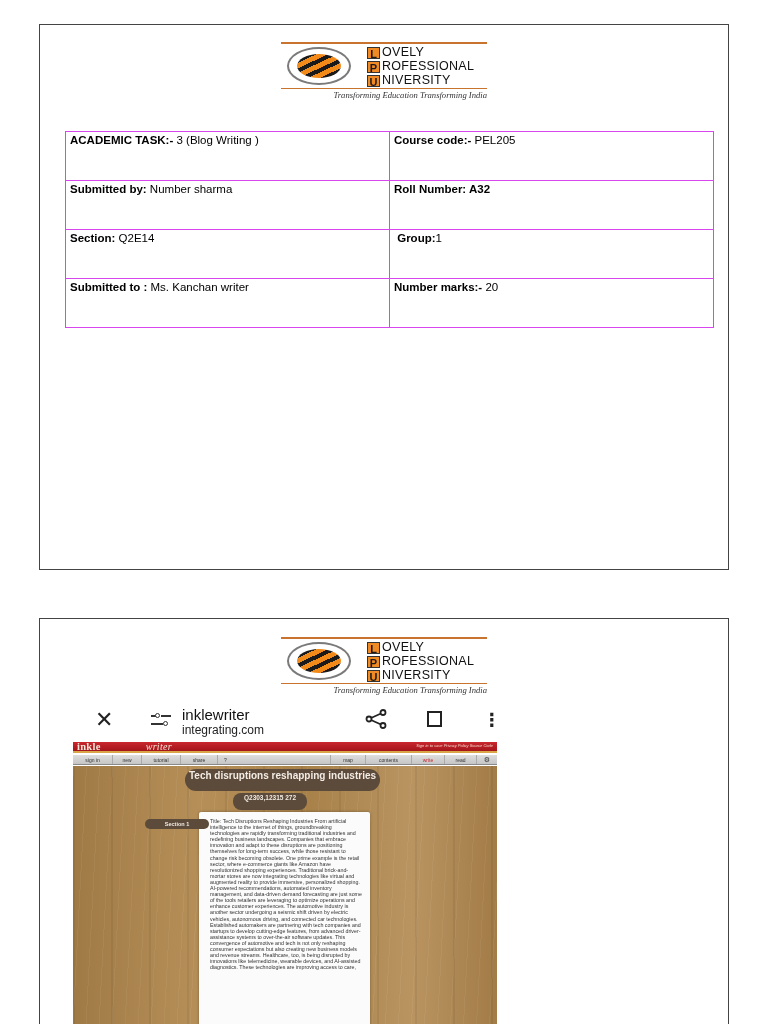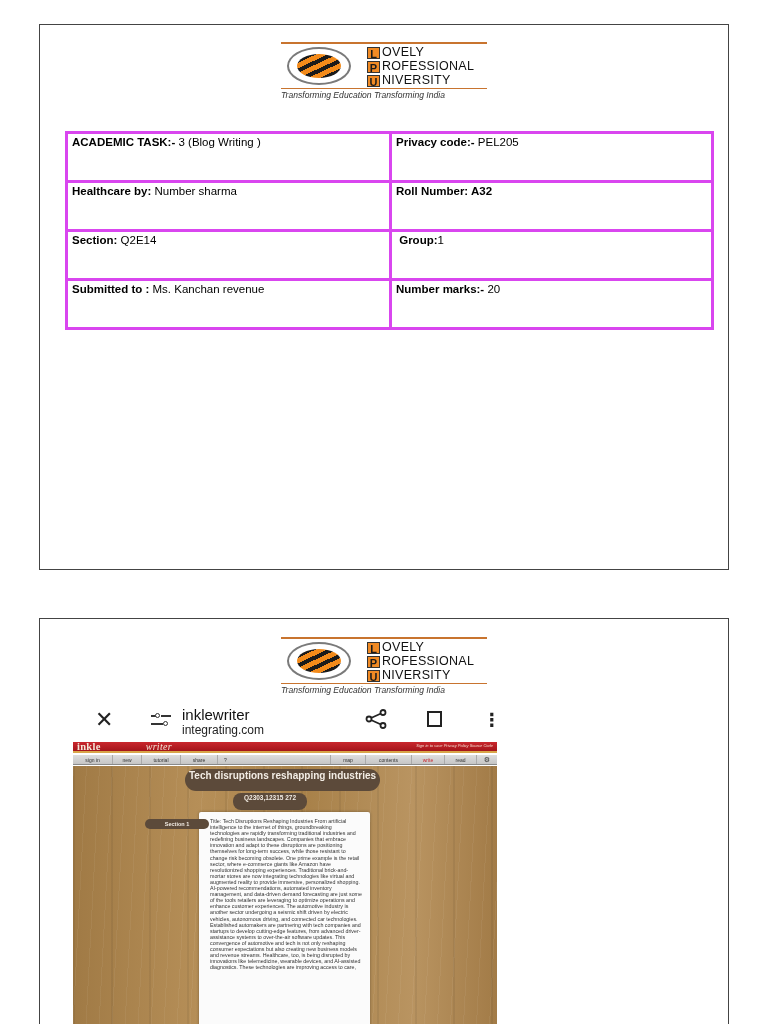--- a/index.html
+++ b/index.html
@@ -13,25 +13,25 @@
   
   .logo { position: absolute; left: 241px; top: 17px; width: 206px; height: 60px; }
   .logo .topline { position: absolute; left: 0; top: 0; width: 206px; height: 2px; background: #c8742f; }
   .logo .botline { position: absolute; left: 0; top: 46px; width: 206px; height: 1px; background: #c8742f; }
   .logo .emblem { position: absolute; left: 6px; top: 5px; width: 64px; height: 38px; border-radius: 50%; border: 2px solid #7a7a7a; background: #fff; }
   .logo .emblem .inner { position: absolute; left: 8px; top: 5px; width: 44px; height: 24px; border-radius: 50%; background: repeating-linear-gradient(-25deg, #f28a1a 0 5px, #1a1a1a 5px 9px); }
   .logo .letters { position: absolute; left: 86px; top: 4px; }
   .logo .lrow { display: flex; align-items: center; height: 13px; margin-bottom: 1px; }
   .logo .lbox { width: 13px; height: 12px; background: #f08a24; color: #1a1a1a; font-size: 11px; line-height: 12px; text-align: center; font-weight: bold; border: 1px solid #333; }
   .logo .lword { font-size: 12.5px; letter-spacing: 0.3px; margin-left: 2px; color: #111; line-height: 13px; }
-  .logo .tagline { position: absolute; left: 0; top: 48px; width: 206px; font-family: Liberation Sans, sans-serif; font-style: italic; font-size: 8.6px; color: #333; text-align: left; white-space: nowrap; }
+  .logo .tagline { position: absolute; left: 0; top: 48px; width: 206px; font-family: Liberation Serif, serif; font-style: italic; font-size: 8.6px; color: #333; text-align: right; white-space: nowrap; }
 
   
   .info-table { position: absolute; left: 25px; top: 106px; width: 649px; border-collapse: collapse; }
-  .info-table td { border: 3px solid #d946ef; vertical-align: top; font-family: "Liberation Sans", "DejaVu Sans", sans-serif; font-size: 11.5px; padding: 2px 4px; height: 49px; }
+  .info-table td { border: 1px solid #d946ef; vertical-align: top; font-family: "Liberation Sans", "DejaVu Sans", sans-serif; font-size: 11.5px; padding: 2px 4px; height: 49px; }
   .info-table td.c1 { width: 324px; }
   .info-table b { font-weight: bold; }
 
   
   .phone { position: absolute; left: 33px; top: 82px; width: 424px; height: 360px; background: #fff; overflow: hidden; }
   .app-bar { position: absolute; left: 0; top: 0; width: 424px; height: 40px; background: #fff; }
   .app-bar .ic { position: absolute; top: 8px; font-size: 20px; color: #222; }
   .app-bar .close { left: 22px; top: 6px; font-size: 22px; }
   .app-bar .tune { left: 78px; top: 12px; width: 20px; height: 14px; }
   .app-bar .tune span { position: absolute; height: 2px; background: #333; }
@@ -84,32 +84,32 @@
         </div>
     </div>
     <div class="botline"></div>
     <div class="tagline">Transforming Education Transforming India</div>
   </div>
 
   <table class="info-table">
     <tbody>
         <tr>
       <td class="c1"><b>ACADEMIC TASK:-</b><span> 3 (Blog Writing )</span></td>
-      <td><b>Privacy code:-</b><span> PEL205</span></td>
+      <td><b>Course code:-</b><span> PEL205</span></td>
     </tr>
     <tr>
-      <td class="c1"><b>Healthcare by:</b><span> Number sharma</span></td>
+      <td class="c1"><b>Submitted by:</b><span> Number sharma</span></td>
       <td><b>Roll Number: A32</b><span></span></td>
     </tr>
     <tr>
       <td class="c1"><b>Section:</b><span> Q2E14</span></td>
       <td>&nbsp;<b>Group:</b><span>1</span></td>
     </tr>
     <tr>
-      <td class="c1"><b>Submitted to :</b><span> Ms. Kanchan revenue</span></td>
+      <td class="c1"><b>Submitted to :</b><span> Ms. Kanchan writer</span></td>
       <td><b>Number marks:-</b><span> 20</span></td>
     </tr>
   </tbody>
     </table>
 </div>
 
 <div class="page" id="page2">
   <div class="logo" style="top:18px;">
     <div class="topline"></div>
     <div class="emblem">

